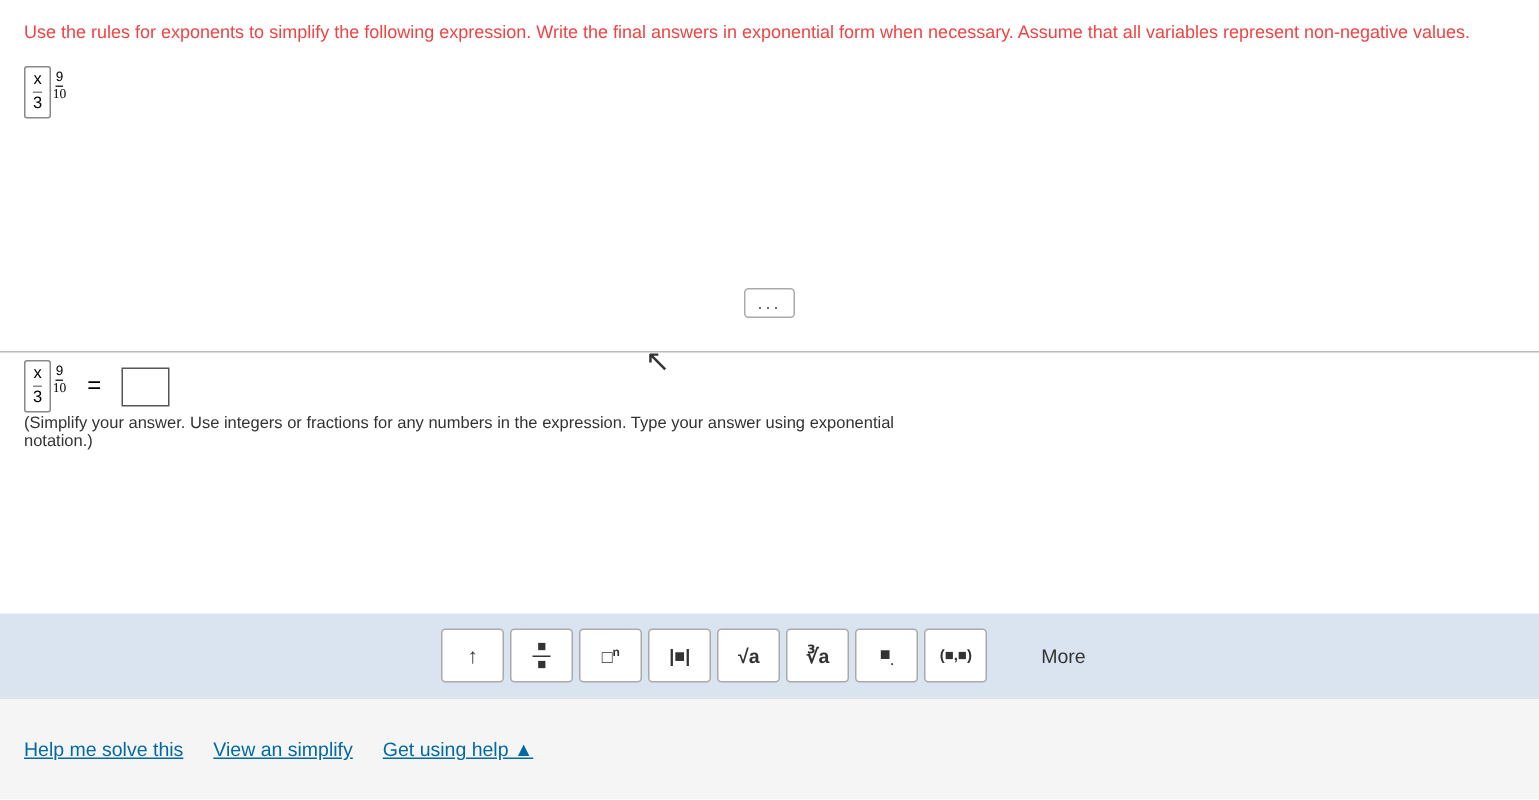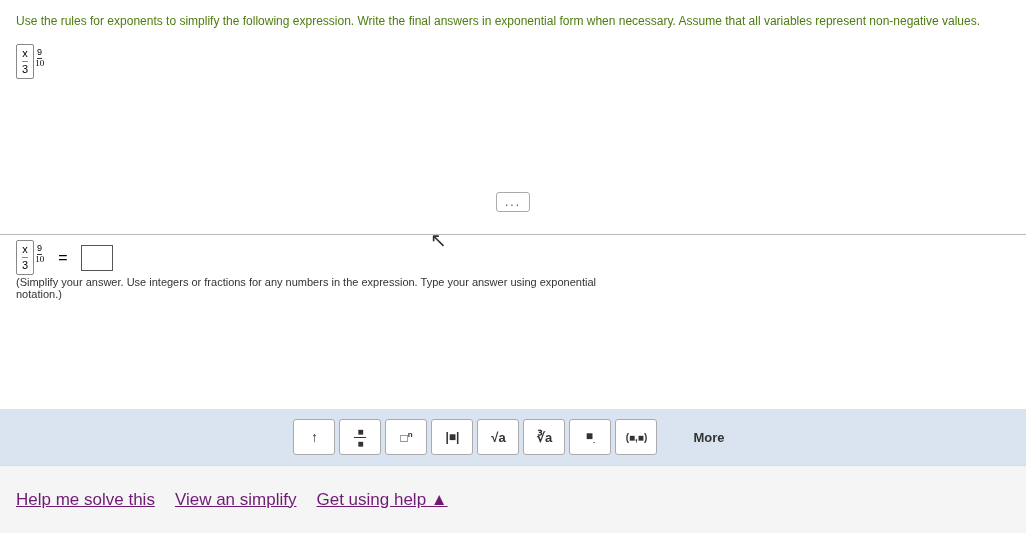--- a/index.html
+++ b/index.html
@@ -12,21 +12,21 @@
       position: relative;
     }
 
     .main-content {
       padding: 12px 16px 0 16px;
       height: 430px;
     }
 
     .instruction-text {
       font-size: 12px;
-      color: #4d7c0f;
+      color: #ef4444;
       line-height: 1.5;
       max-width: 980px;
     }
 
     .expression-display {
       margin-top: 10px;
       font-size: 14px;
       display: flex;
       align-items: center;
     }
@@ -155,42 +155,42 @@
       font-weight: bold;
     }
 
     .toolbar-more {
       background: transparent;
       border: none;
       font-size: 13px;
       color: #333;
       cursor: pointer;
       padding: 4px 8px;
-      font-weight: bold;
+      font-weight: normal;
       margin-left: 24px;
     }
 
     
     .bottom-bar {
       position: absolute;
       bottom: 0;
       left: 0;
       right: 0;
       height: 68px;
       background: #f5f5f5;
       border-top: 1px solid #ddd;
       display: flex;
       align-items: center;
       padding: 0 16px;
       gap: 20px;
     }
 
     .bottom-link {
-      font-size: 17px;
-      color: #701a75;
+      font-size: 13px;
+      color: #0369a1;
       cursor: pointer;
       text-decoration: underline;
       background: none;
       border: none;
     }
 
     .check-btn {
       position: absolute;
       right: 16px;
       bottom: 14px;

